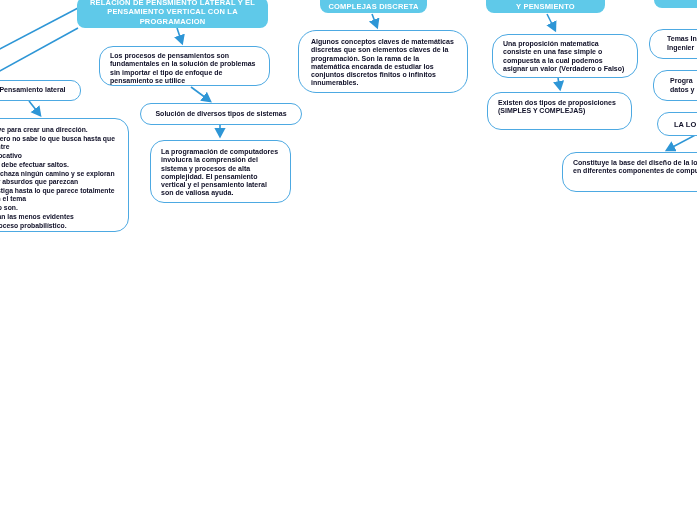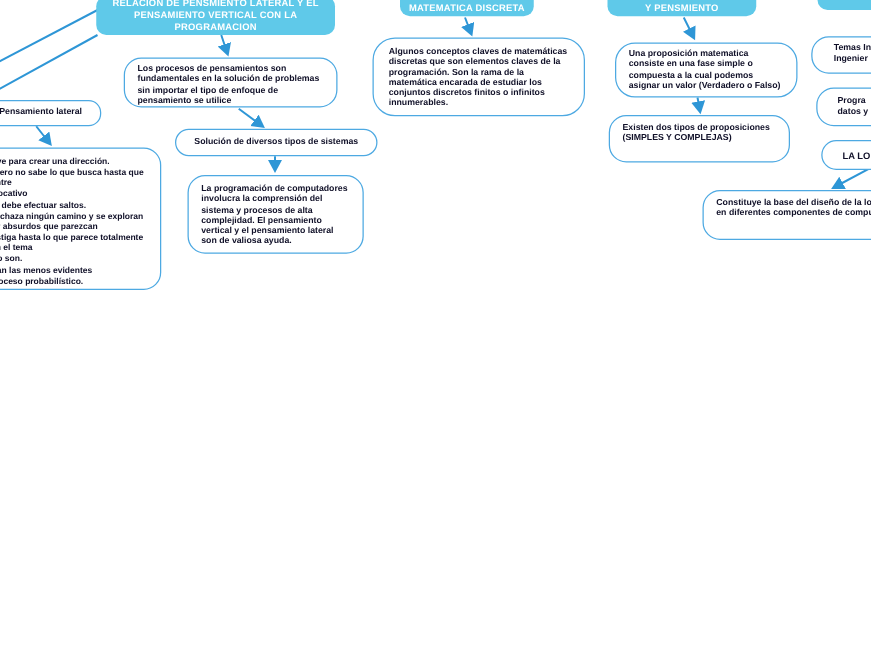--- a/index.html
+++ b/index.html
@@ -47,21 +47,21 @@
       <line x1="558" y1="78" x2="560" y2="89" marker-end="url(#ah)"></line>
       <line x1="699" y1="133" x2="667" y2="150" marker-end="url(#ah)"></line>
     </g>
   </svg>
 
   <div class="title-node" style="left:77px;top:-3px;width:191px;height:31px;">
     <span>RELACION DE PENSMIENTO LATERAL Y EL PENSAMIENTO VERTICAL CON LA PROGRAMACION</span>
   </div>
 
   <div class="title-node" style="left:320px;top:-13px;width:107px;height:26px;">
-    <span>MATEMATICA DISCRETA</span>
+    <span>COMPLEJAS DISCRETA</span>
   </div>
 
   <div class="title-node" style="left:486px;top:-13px;width:119px;height:26px;">
     <span>Y PENSMIENTO</span>
   </div>
 
   <div class="title-node" style="left:654px;top:-12px;width:110px;height:20px;"></div>
 
   <div class="node node-pad" style="left:99px;top:46px;width:171px;height:40px;border-radius:14px;padding:5px 10px;">
     <span>Los procesos de pensamientos son fundamentales en la solución de problemas sin importar el tipo de enfoque de pensamiento se utilice</span>

